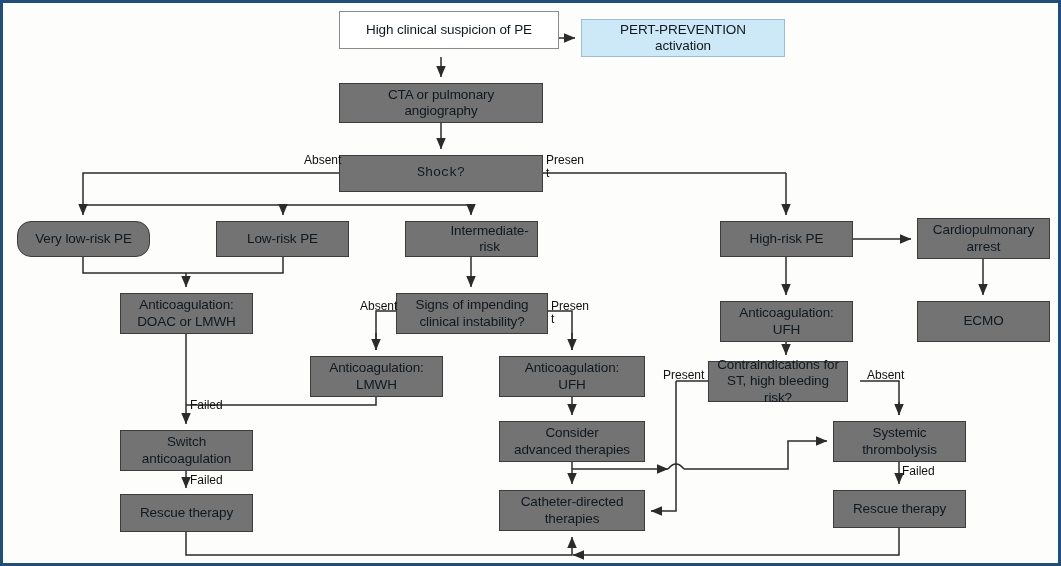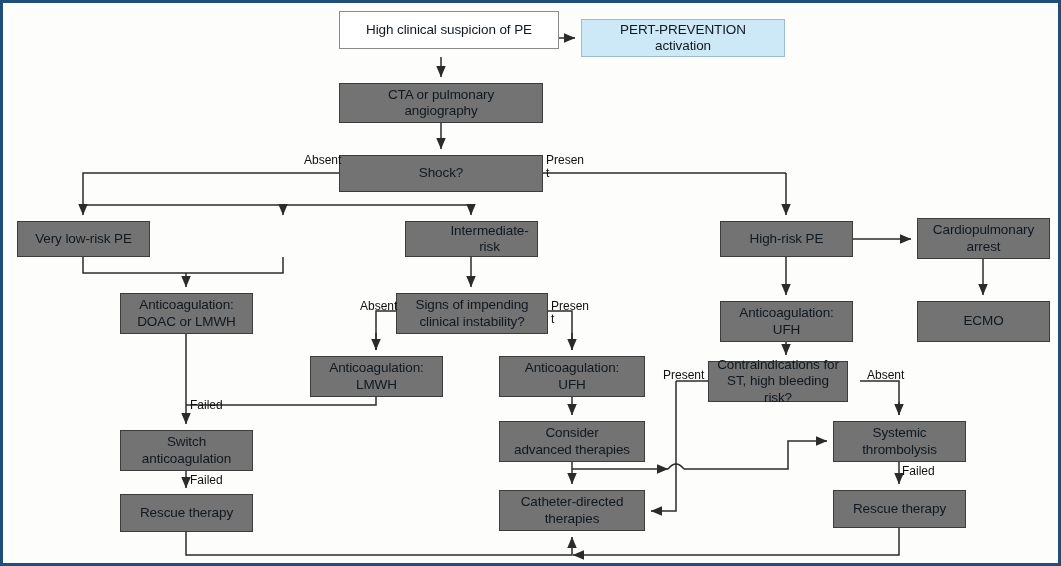--- a/index.html
+++ b/index.html
@@ -150,28 +150,31 @@
   </div>
 
   <div class="node pert" style="left:578px;top:16px;width:204px;height:38px;">
     <span>PERT-PREVENTION<br>activation</span>
   </div>
 
   <div class="node" style="left:336px;top:80px;width:204px;height:40px;">
     <span>CTA or pulmonary<br>angiography</span>
   </div>
 
-  <div class="node" style="left:336px;top:152px;width:204px;height:37px;">
+  <div class="node" style="left:336px;top:152px;width:204px;height:37px;font-family:Liberation Mono, monospace;">
     <span>Shock?</span>
   </div>
 
-  <div class="node" style="left:14px;top:218px;width:133px;height:36px;">
+  <div class="node" style="left:14px;top:218px;width:133px;height:36px;border-radius:14px;">
     <span>Very low-risk PE</span>
   </div>
 
+  <div class="node" style="left:213px;top:218px;width:133px;height:36px;">
+    <span>Low-risk PE</span>
+  </div>
 
   <div class="node" style="left:402px;top:218px;width:133px;height:36px;padding-left:39px;">
     <span>Intermediate-risk</span>
   </div>
 
   <div class="node" style="left:717px;top:218px;width:133px;height:36px;">
     <span>High-risk PE</span>
   </div>
 
   <div class="node" style="left:914px;top:215px;width:133px;height:41px;">

